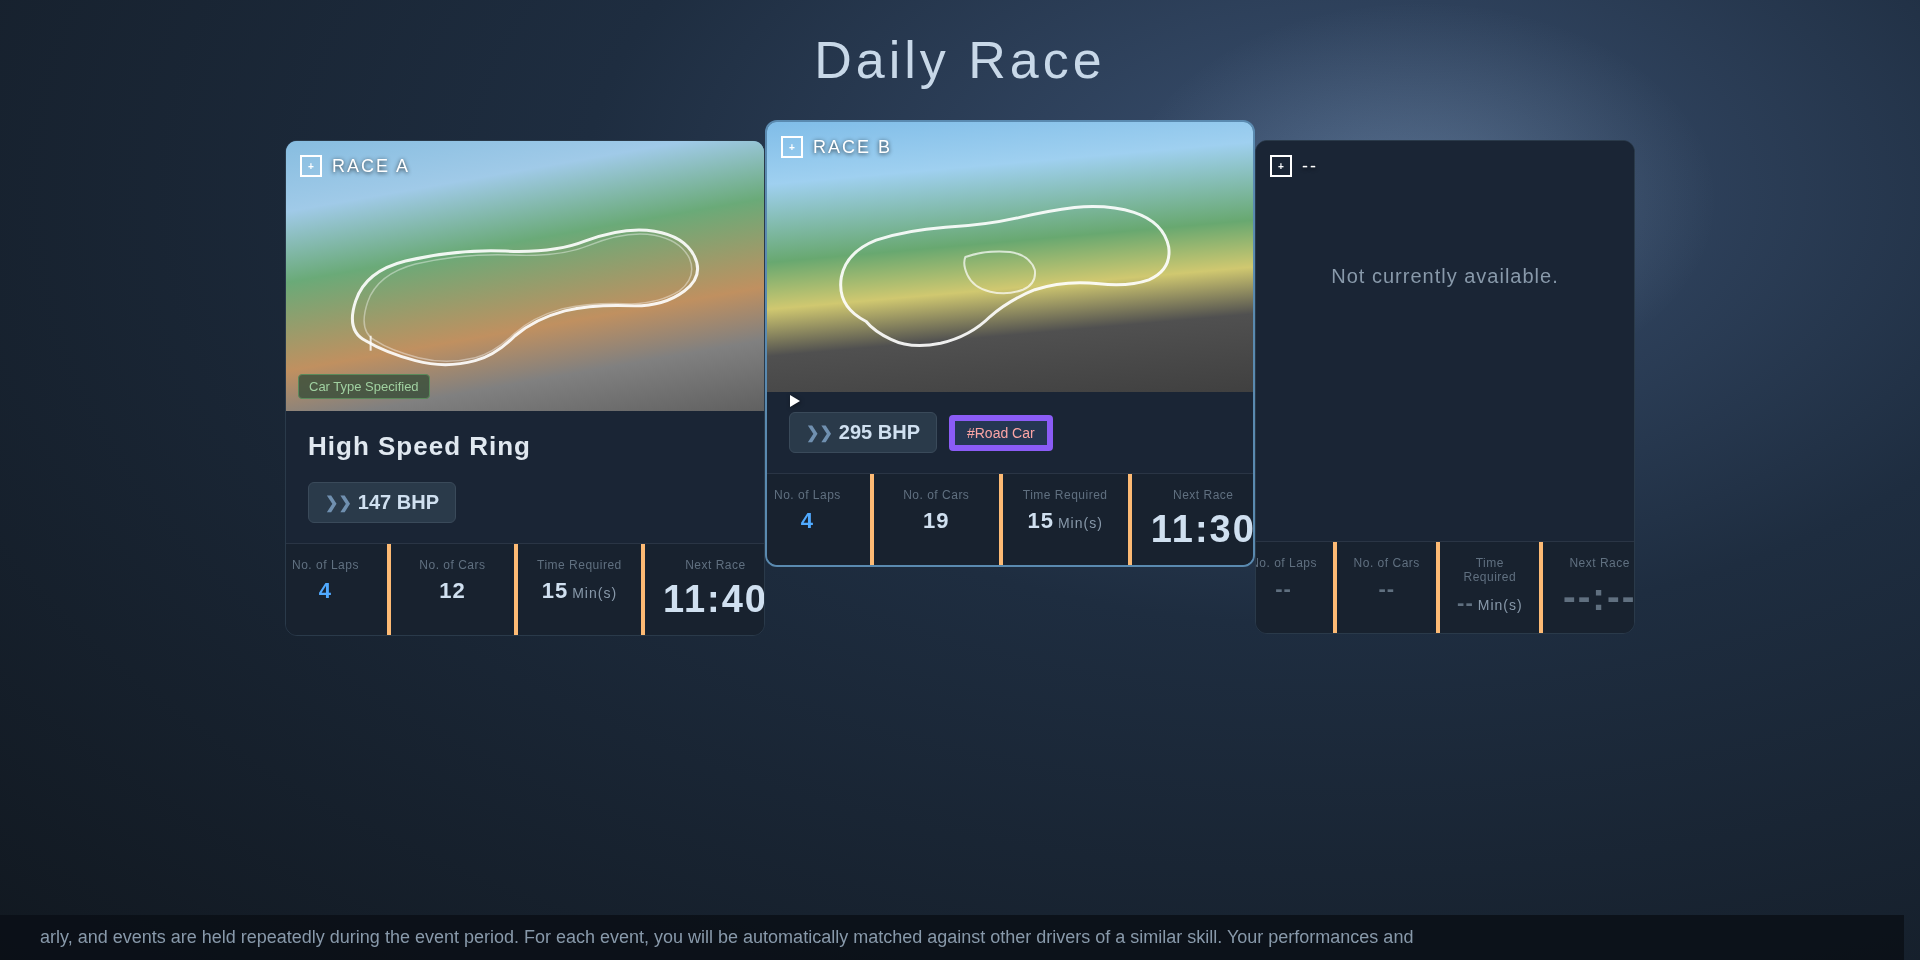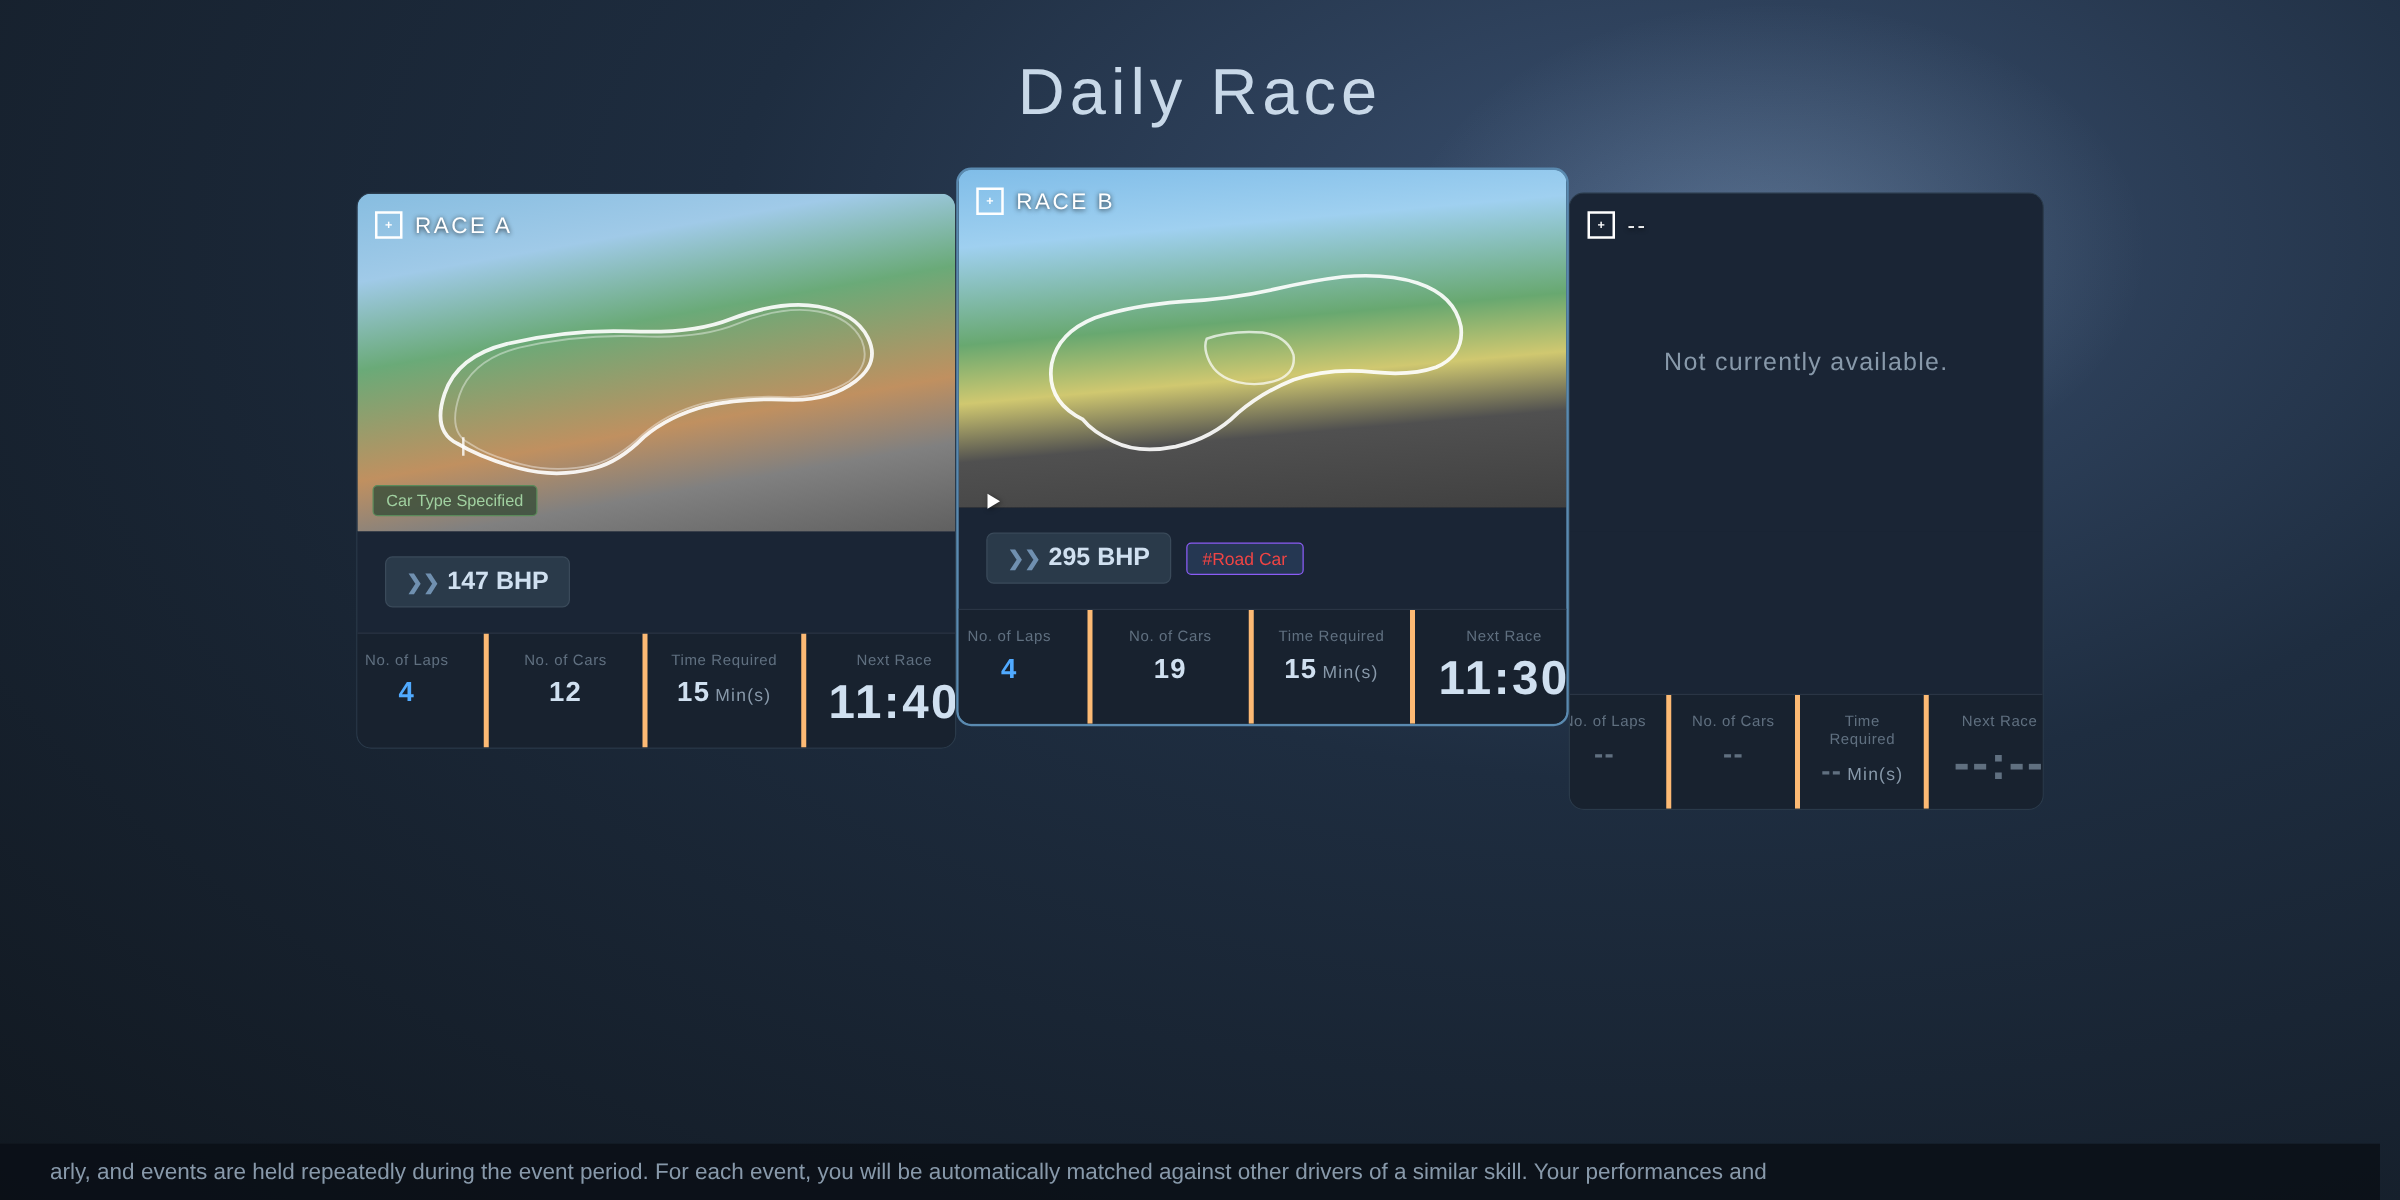--- a/index.html
+++ b/index.html
@@ -27,21 +27,21 @@
       width: 600px;
       height: 400px;
       background: radial-gradient(ellipse at center, rgba(180,210,240,0.25) 0%, transparent 70%);
       z-index: 0;
     }
 
     .page-title {
       position: relative;
       z-index: 1;
       text-align: center;
-      padding-top: 44px;
+      padding-top: 30px;
       color: #c8d8e8;
       font-size: 52px;
       font-weight: 300;
       letter-spacing: 4px;
     }
 
     .cards-container {
       position: relative;
       z-index: 1;
       display: flex;
@@ -159,25 +159,25 @@
       font-size: 13px;
       padding: 4px 10px;
       border-radius: 4px;
       border: 1px solid #5a8a5a;
       z-index: 3;
     }
 
     .road-car-tag {
       display: inline-block;
       background: rgba(40,60,90,0.8);
-      color: #ef4444;
+      color: #fca5a5;
       font-size: 14px;
       padding: 4px 12px;
       border-radius: 4px;
-      border: 1px solid #8b5cf6;
+      border: 6px solid #8b5cf6;
       margin-left: 12px;
       vertical-align: middle;
     }
 
     .not-available {
       color: #8899aa;
       font-size: 20px;
       text-align: center;
       font-weight: 300;
       letter-spacing: 1px;
@@ -355,20 +355,21 @@
 
         <line x1="85" y1="195" x2="85" y2="210" stroke="white" stroke-width="2" opacity="0.8"></line>
       </svg>
       <div class="race-badge">
         <span class="gt-icon">+</span>
         <span class="race-badge-label">RACE A</span>
       </div>
       <div class="car-type-tag">Car Type Specified</div>
     </div>
     <div class="card-info">
+      <div class="track-name">High Speed Ring</div>
       <div class="bhp-container">
         <div class="bhp-badge">
           <span class="bhp-arrow">❯❯</span>
           <span>147 BHP</span>
         </div>
       </div>
     </div>
     <div class="stats-row">
       <div class="stat-group">
         <div class="stat-label">No. of Laps</div>

